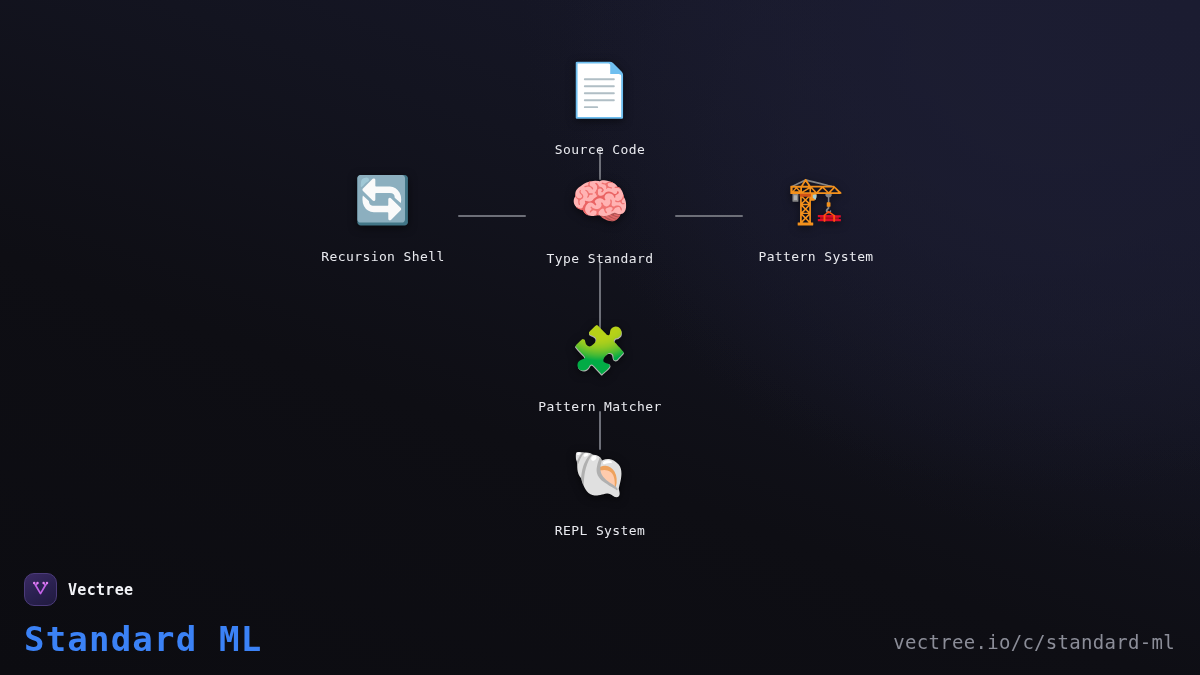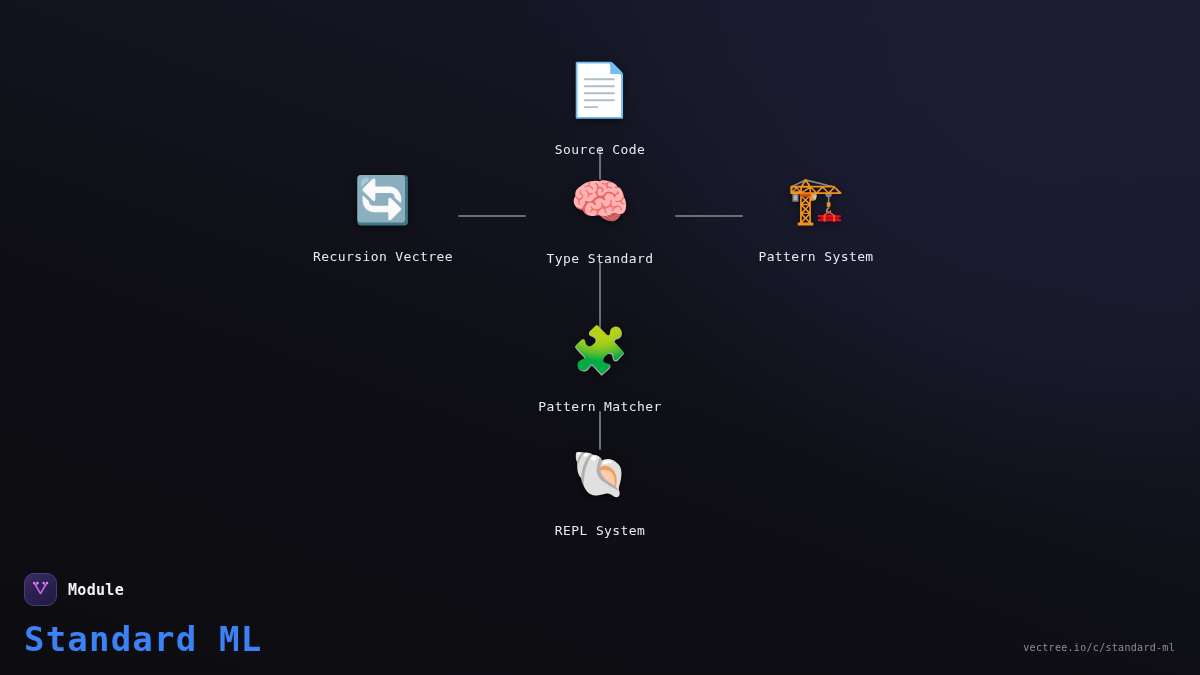--- a/index.html
+++ b/index.html
@@ -111,21 +111,21 @@
     font-weight:bold;
     letter-spacing:1.2px;
     color:#3b82f6;
     white-space:nowrap;
   }
 
   #url {
     position:absolute;
     right:25px; bottom:22px;
     font-family:"DejaVu Sans Mono", monospace;
-    font-size:10px;
+    font-size:19px;
     letter-spacing:.3px;
     color:#8b8d98;
     white-space:nowrap;
   }
 </style>
 </head>
 <body>
 
 <div id="canvas"></div>
 
@@ -137,21 +137,21 @@
       <div class="conn v" style="background: rgb(109, 111, 120); left: 600px; top: 262px; height: 68px;"></div>
       <div class="conn v" style="background: rgb(109, 111, 120); left: 600px; top: 411px; height: 39px;"></div>
     </div>
   <div id="nodes">
       <div class="node root" style="left: 600px; top: 64px;">
         <span class="glyph">📄</span>
         <span class="label">Source Code</span>
       </div>
       <div class="node branch" style="left: 383px; top: 177px;">
         <span class="glyph">🔄</span>
-        <span class="label">Recursion Vectree</span>
+        <span class="label">Recursion Shell</span>
       </div>
       <div class="node hub" style="left: 600px; top: 177px;">
         <span class="glyph">🧠</span>
         <span class="label">Type Standard</span>
       </div>
       <div class="node branch" style="left: 816px; top: 177px;">
         <span class="glyph">🏗️</span>
         <span class="label">Pattern System</span>
       </div>
       <div class="node leaf" style="left: 600px; top: 327px;">
@@ -174,19 +174,19 @@
         <path d="M4.6 5.2 L3.3 3.3" fill="none" stroke="#c463e8" stroke-width="1.4" stroke-linecap="round"></path>
         <path d="M4.6 5.2 L6.3 3.4" fill="none" stroke="#c463e8" stroke-width="1.4" stroke-linecap="round"></path>
         <path d="M14.4 5.2 L12.8 3.4" fill="none" stroke="#c463e8" stroke-width="1.4" stroke-linecap="round"></path>
         <path d="M14.4 5.2 L15.9 3.3" fill="none" stroke="#c463e8" stroke-width="1.4" stroke-linecap="round"></path>
         <circle cx="3.2" cy="3.0" r="1.25" fill="#e07ff2"></circle>
         <circle cx="6.5" cy="3.1" r="1.25" fill="#e07ff2"></circle>
         <circle cx="12.6" cy="3.1" r="1.25" fill="#e07ff2"></circle>
         <circle cx="16.0" cy="3.0" r="1.25" fill="#e07ff2"></circle>
       </svg>
     </span>
-    <span class="brand-name">Module</span>
+    <span class="brand-name">Vectree</span>
   </div>
 
   <div id="title">Standard ML</div>
 
   <div id="url">vectree.io/c/standard-ml</div>
 </div>
 
 </body></html>

